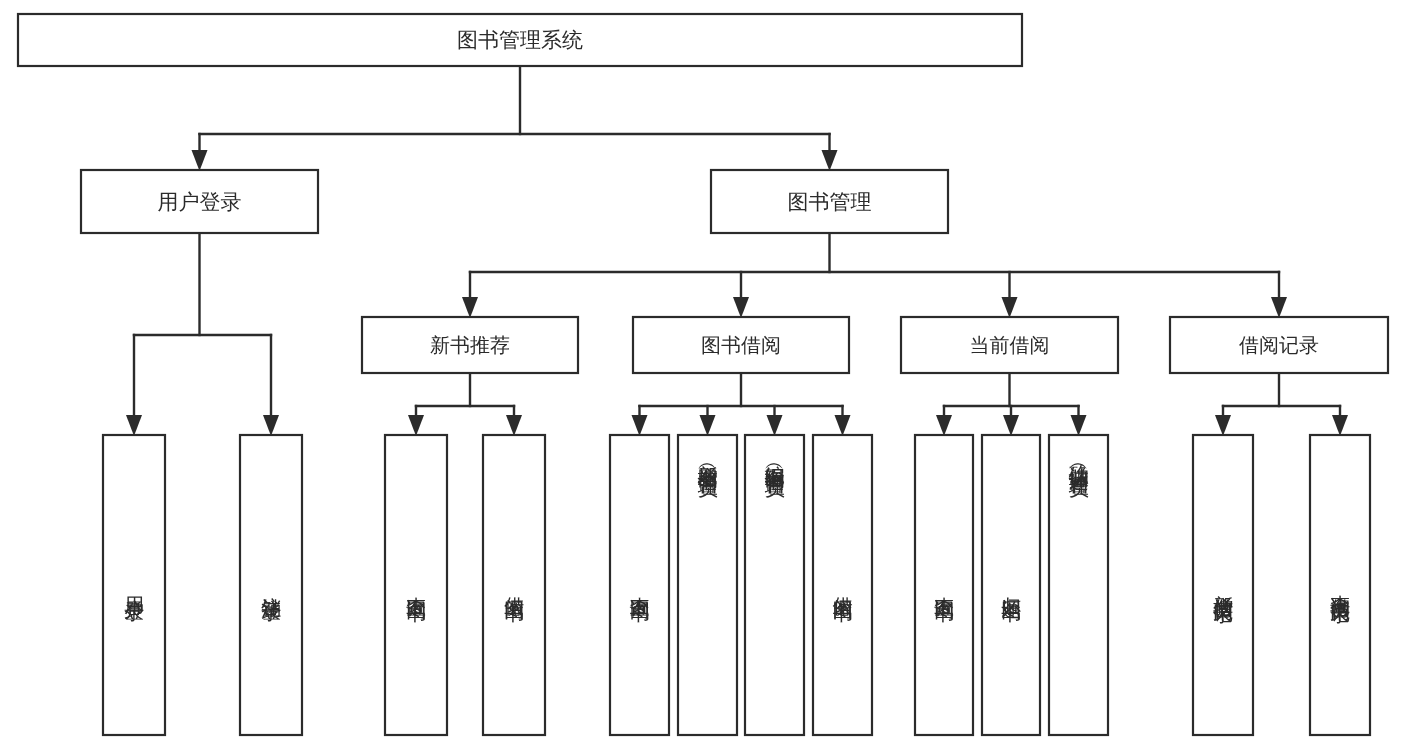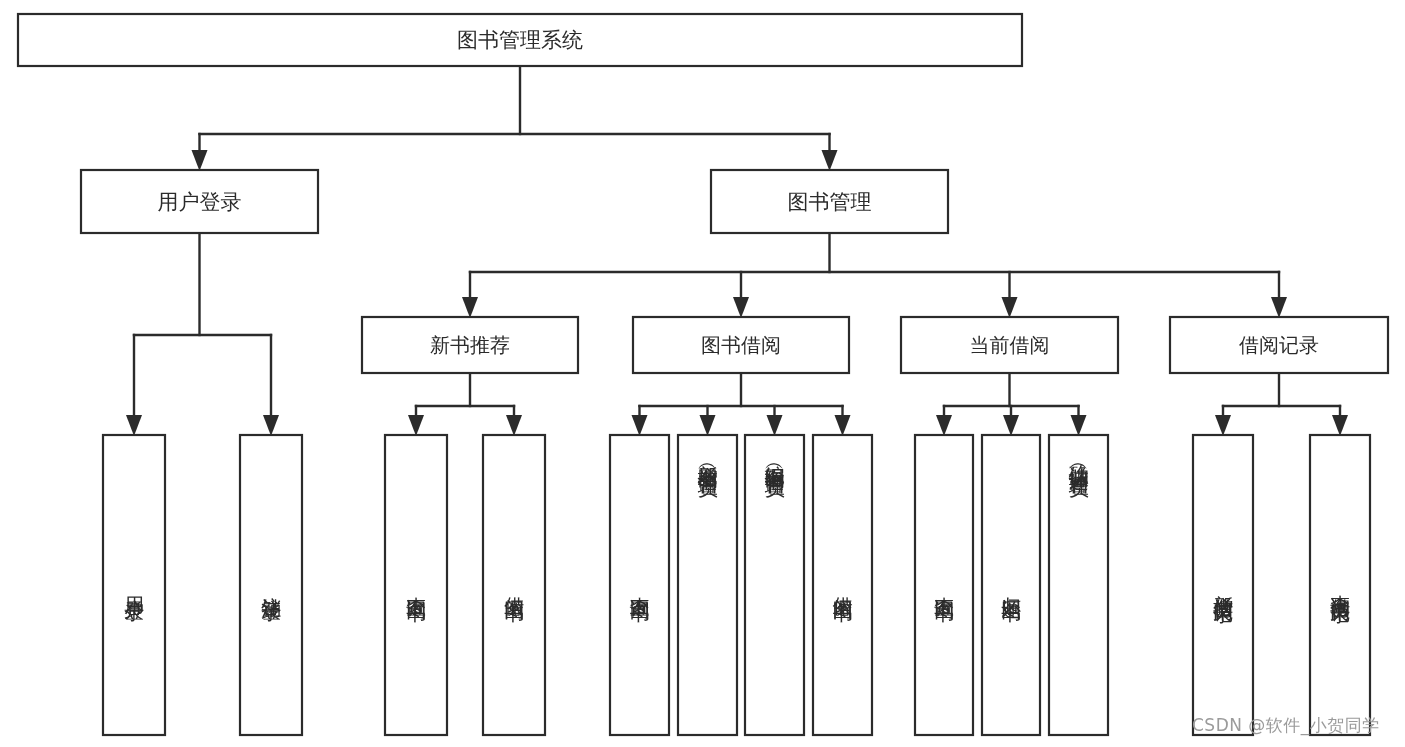--- a/index.html
+++ b/index.html
@@ -209,15 +209,14 @@
         <span class="leaf-label">确认归还（管理员）</span>
       </div>
       <div class="leaf-label-wrap" style="left: 1193px; top: 435px; width: 60px; height: 300px;">
         <span class="leaf-label">新增借阅记录</span>
       </div>
       <div class="leaf-label-wrap" style="left: 1310px; top: 435px; width: 60px; height: 300px;">
         <span class="leaf-label">查询借阅记录</span>
       </div>
     </div>
 
-  <div class="watermark">CSDN @软件_小贺同学</div>
 
 </div>
 
 </body></html>

